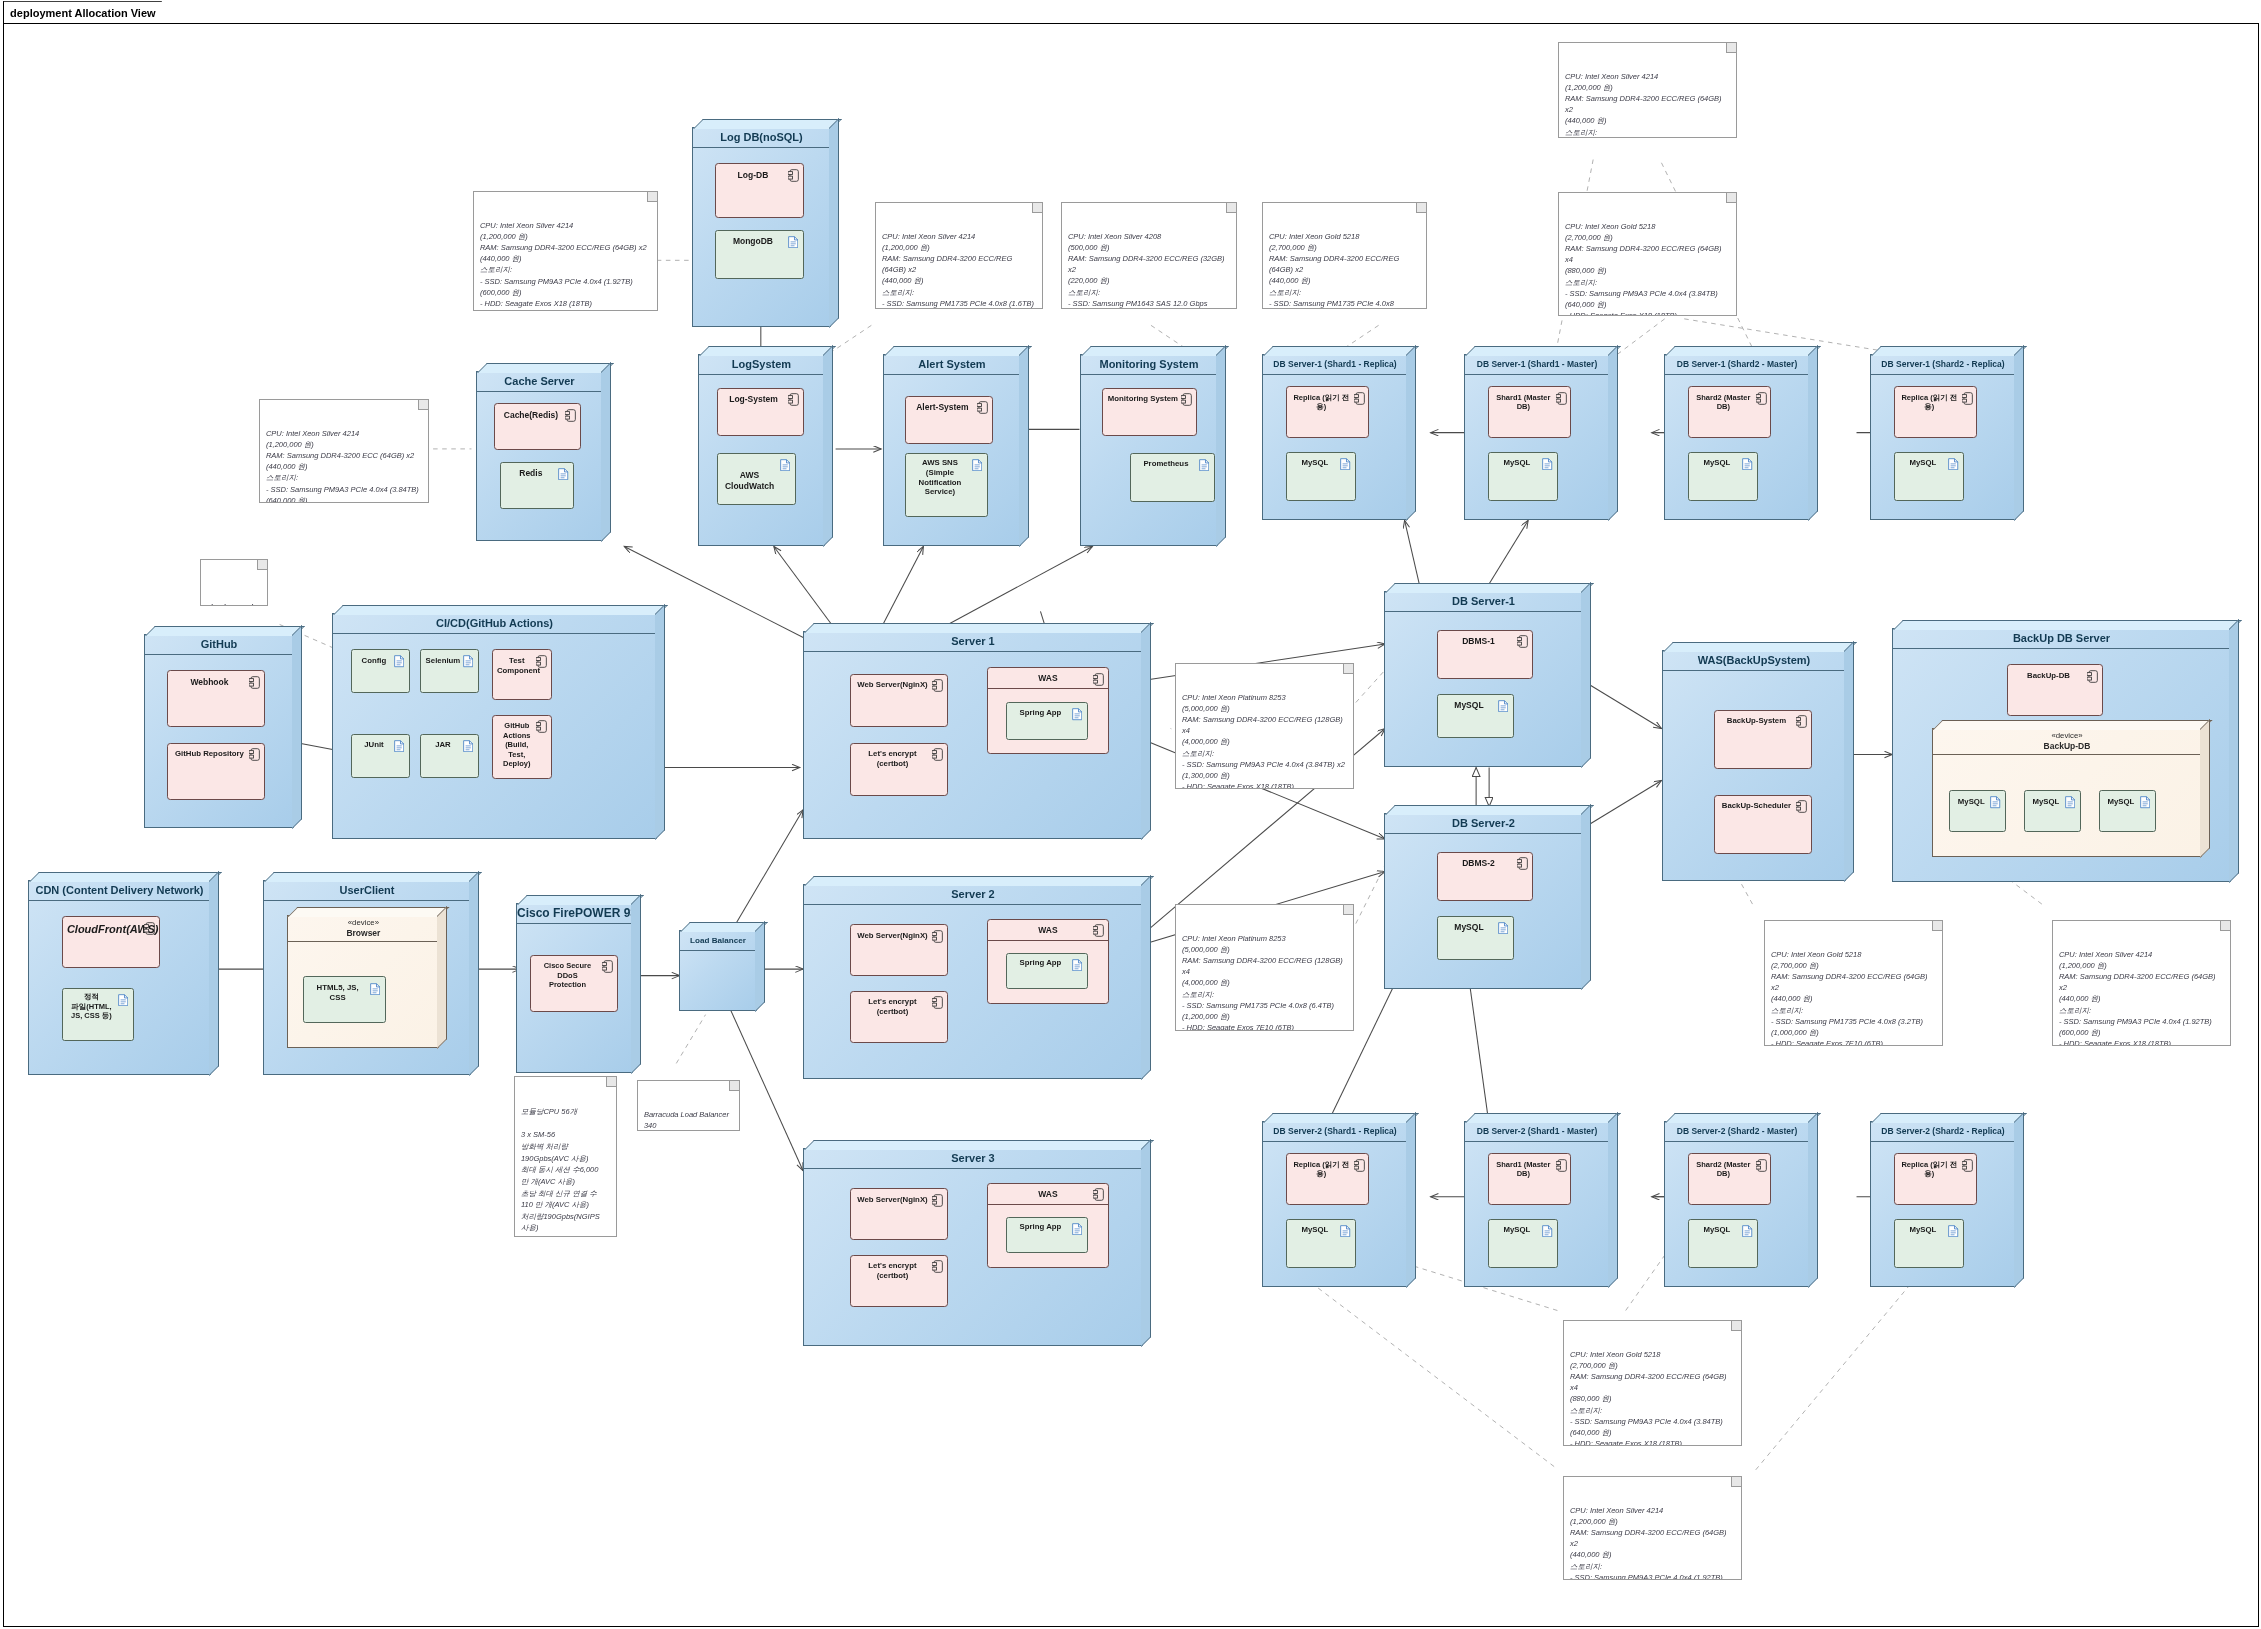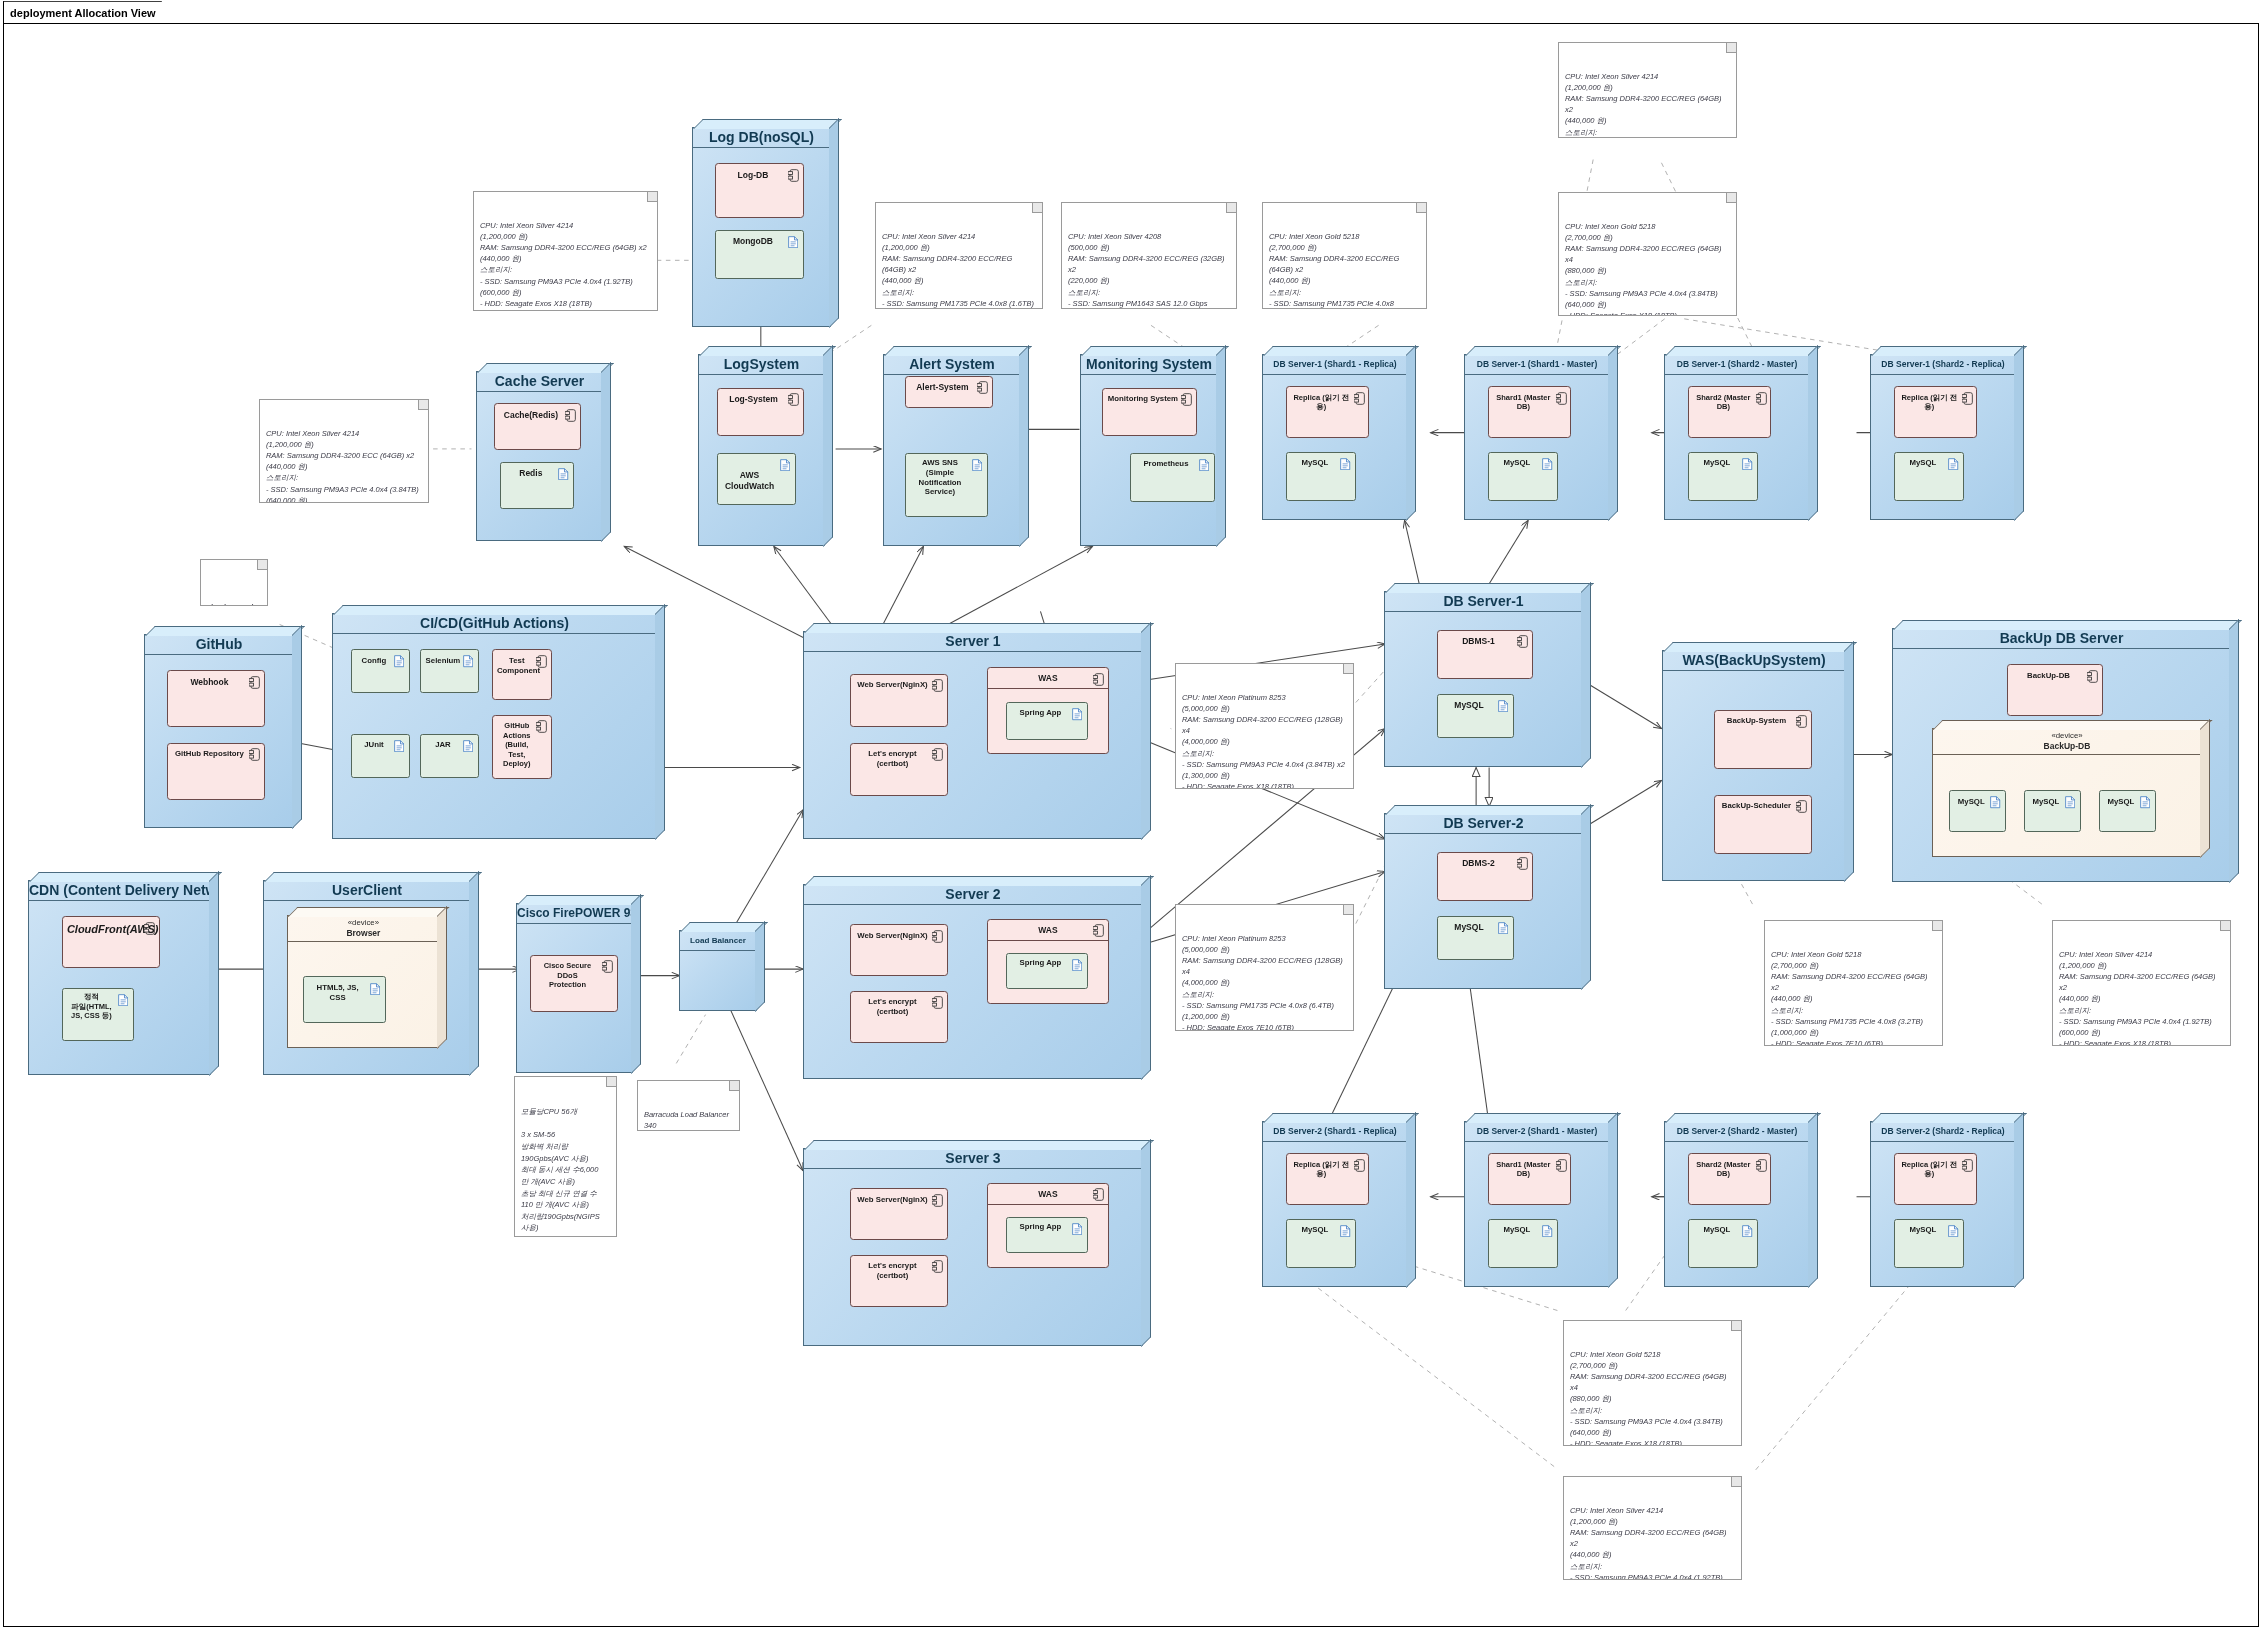--- a/index.html
+++ b/index.html
@@ -48,21 +48,21 @@
   }
   .node::after { 
     content:""; position:absolute; right:-9px; top:0px;
     width:9px; height:100%;
     background:#a9cce6;
     border:1px solid #4a6b80; border-left:none;
     transform: skewY(-45deg); transform-origin: top left;
   }
   .node > .ntitle {
     height:19.5px; line-height:19.5px;
-    text-align:center; font-size:14px; font-weight:bold; color:#123a52;
+    text-align:center; font-size:11px; font-weight:bold; color:#123a52;
     border-bottom:1px solid #4a6b80;
     white-space:nowrap; overflow:hidden;
   }
   .node.small > .ntitle { font-size:8.5px; }
   .node .nbody { position:relative; width:100%; height:calc(100% - 19.5px); }
 
   
   .devnode {
     position:absolute;
     background: linear-gradient(135deg,#fdf6ee 0%,#fbf2e6 100%);
@@ -513,21 +513,21 @@
               <line x1="4" y1="15" x2="10" y2="15"></line>
             </g>
           </svg>
       </div>
     </div>
   </div>
 
   <div class="node" style="left:883px; top:354px; width:138px; height:192px;">
     <div class="ntitle">Alert System</div>
     <div class="nbody">
-      <div class="comp" style="left:21px; top:1px; width:88px; height:32px;">
+      <div class="comp" style="left:21px; top:21px; width:88px; height:48px;">
         <div class="clabel">Alert-System</div>
         <svg class="cicon" viewBox="0 0 17 20">
             <rect x="3" y="1" width="13" height="18" rx="3" fill="none" stroke="#333" stroke-width="1.3"></rect>
             <rect x="0" y="4" width="7" height="4.5" fill="#fbe7e6" stroke="#333" stroke-width="1.3"></rect>
             <rect x="0" y="11" width="7" height="4.5" fill="#fbe7e6" stroke="#333" stroke-width="1.3"></rect>
           </svg>
       </div>
       <div class="arti" style="left:21px; top:78px; width:83px; height:64px;">
         <div class="alabel" style="white-space:pre-line; padding-top:4.6px; font-size:7.8px;">AWS SNS
 (Simple

